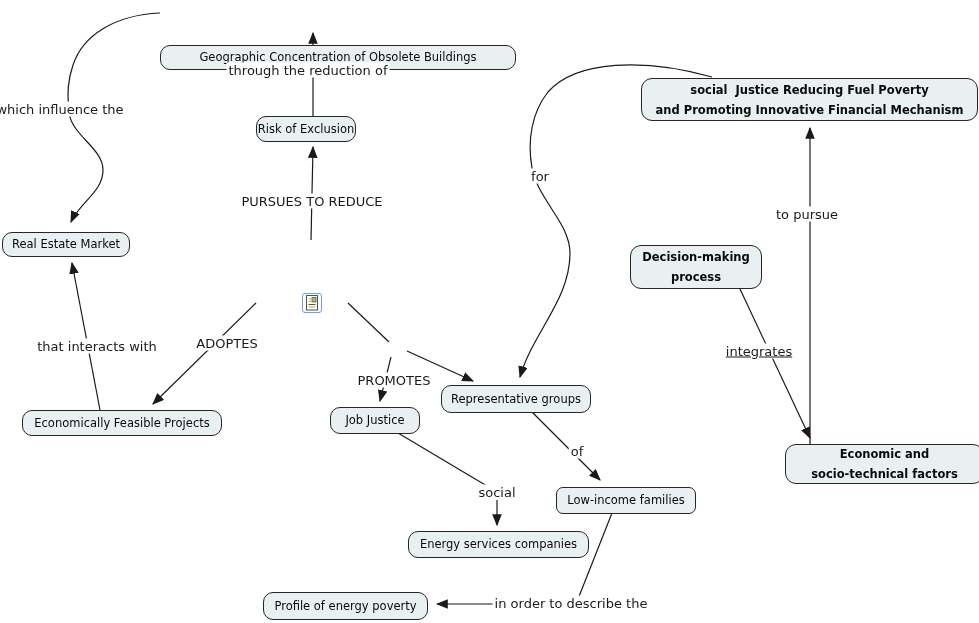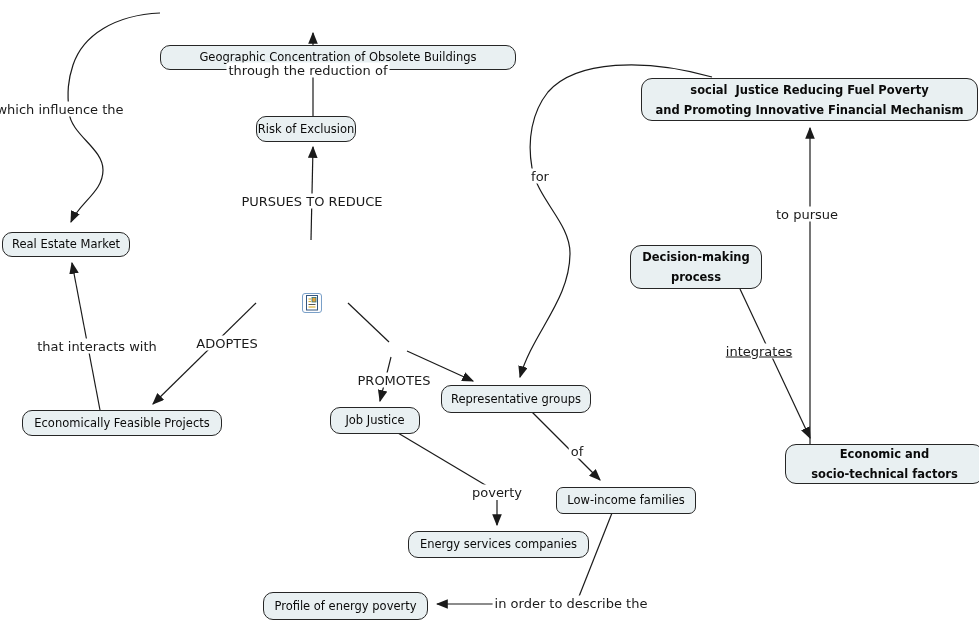--- a/index.html
+++ b/index.html
@@ -77,21 +77,21 @@
   <div class="edge-label" style="left:60px;top:109px;">which influence the</div>
   <div class="edge-label" style="left:308px;top:70px;">through the reduction of</div>
   <div class="edge-label" style="left:312px;top:201px;">PURSUES TO REDUCE</div>
   <div class="edge-label" style="left:227px;top:343px;">ADOPTES</div>
   <div class="edge-label" style="left:394px;top:347px;margin-top:33px;">PROMOTES</div>
   <div class="edge-label" style="left:97px;top:346px;text-align:center;">that interacts with</div>
   <div class="edge-label" style="left:540px;top:160px;margin-top:16px;">for</div>
   <div class="edge-label" style="left:807px;top:214px;">to pursue</div>
   <div class="edge-label" style="left:759px;top:351px;text-decoration:underline;">integrates</div>
   <div class="edge-label" style="left:577px;top:451px;">of</div>
-  <div class="edge-label" style="left:497px;top:492px;">poverty</div>
+  <div class="edge-label" style="left:497px;top:492px;">social</div>
   <div class="edge-label" style="left:571px;top:603px;">in order to describe the</div>
 
   <div class="resource-icon" style="left:302px;top:293px;">
     <svg width="18" height="18" viewBox="0 0 18 18">
       <rect x="3.5" y="1.5" width="11" height="14.5" fill="#ffffff" stroke="#33567e" stroke-width="1"></rect>
       <rect x="9" y="3.5" width="4" height="4.5" fill="#e8a33d" stroke="#2e6e6e" stroke-width="0.8"></rect>
       <line x1="5.5" y1="5" x2="8" y2="5" stroke="#d9b13b" stroke-width="1.2"></line>
       <line x1="5.5" y1="7.5" x2="8" y2="7.5" stroke="#d9b13b" stroke-width="1.2"></line>
       <line x1="5.5" y1="10.5" x2="12.5" y2="10.5" stroke="#555555" stroke-width="1"></line>
       <line x1="5.5" y1="13" x2="12.5" y2="13" stroke="#d9b13b" stroke-width="1.2"></line>

